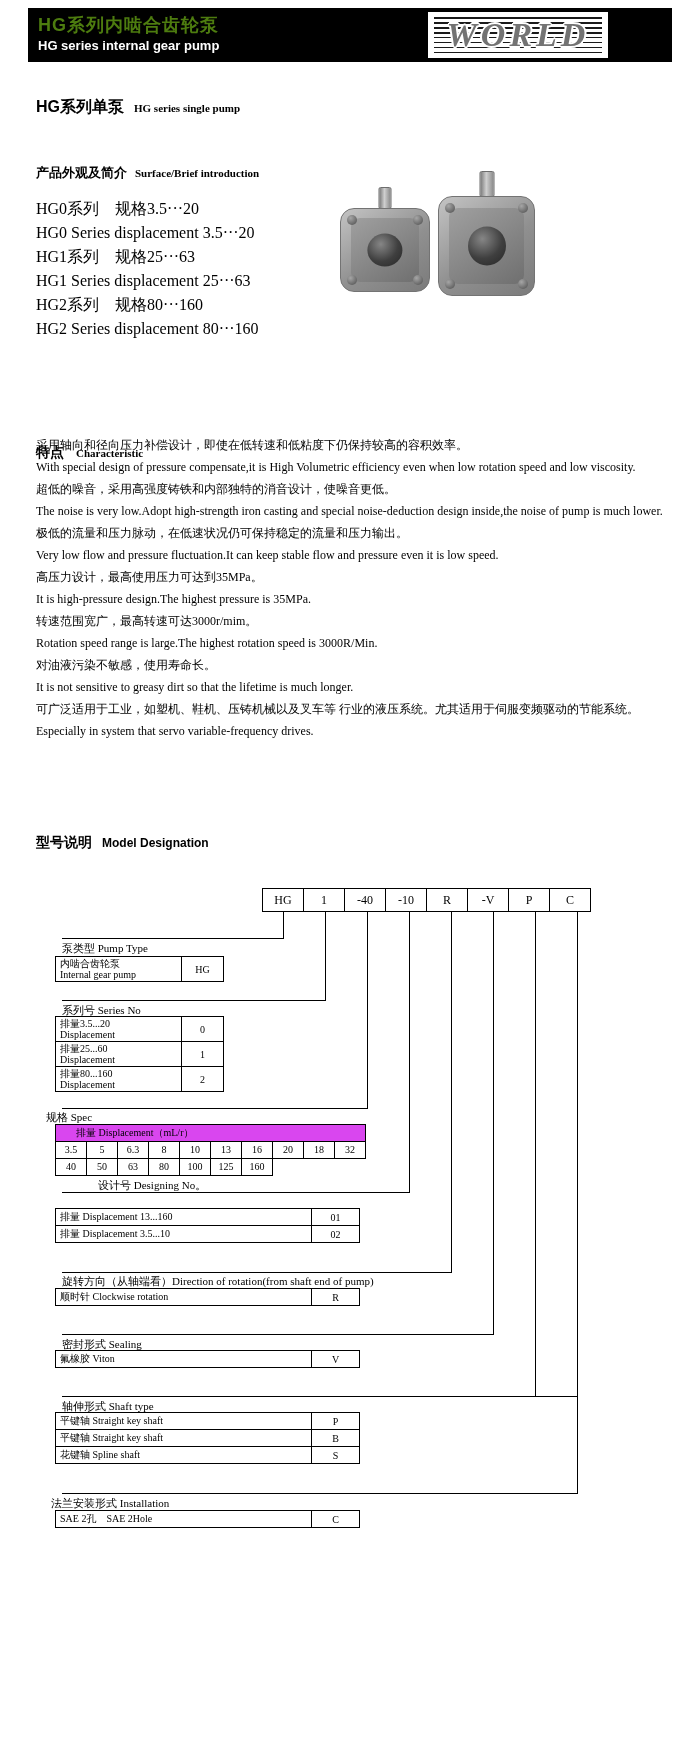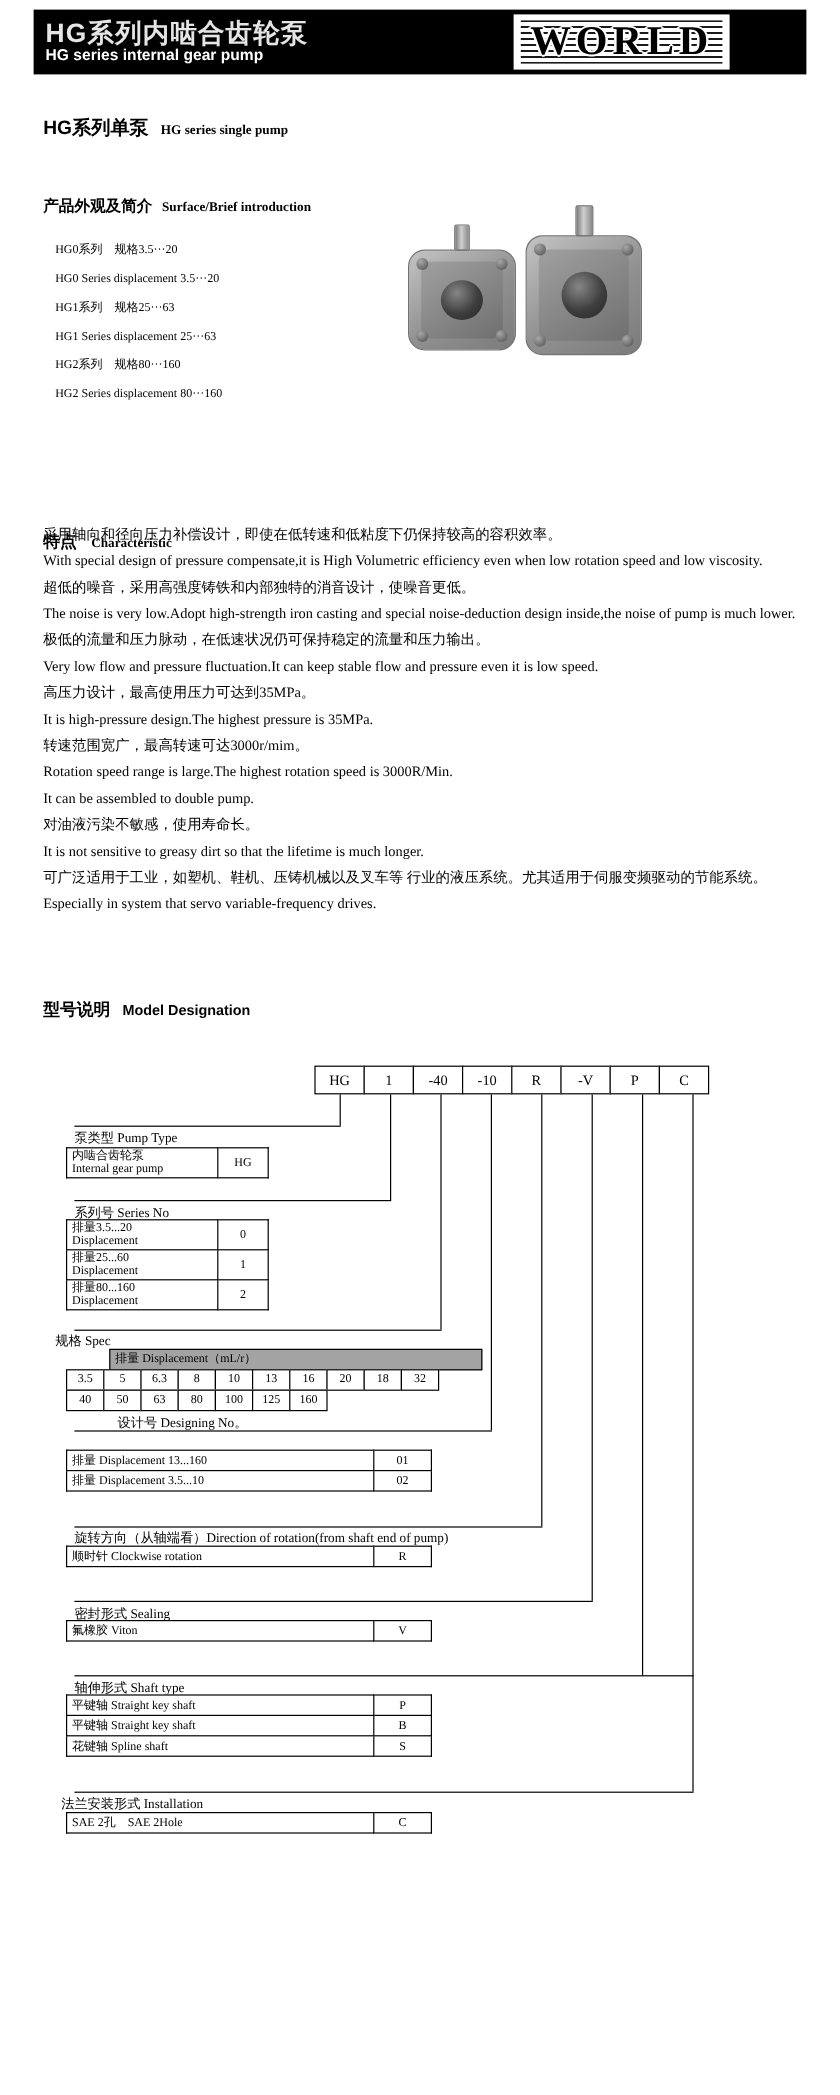--- a/index.html
+++ b/index.html
@@ -8,40 +8,40 @@
     width: 700px; height: 1746px;
     font-family: "Liberation Serif","DejaVu Serif",serif;
     color:#000;
   }
   .page { position: relative; width:700px; height:1746px; background:#fff; overflow:hidden; }
   .abs { position:absolute; }
   .sans { font-family:"Liberation Sans","DejaVu Sans",sans-serif; }
 
   
   .header-bar { left:28px; top:8px; width:644px; height:54px; background:#000; }
-  .header-title-cn { position:absolute; left:10px; top:5px; color:#e5e5e5; font-weight:bold; font-size:22px; letter-spacing:1px; }
+  .header-title-cn { position:absolute; left:10px; top:5px; color:#4d7c0f; font-weight:bold; font-size:18px; letter-spacing:1px; }
   .header-title-en { position:absolute; left:10px; top:30px; color:#fff; font-weight:bold; font-size:13px; }
   .logo-box { position:absolute; left:400px; top:4px; width:180px; height:46px; background:#fff; overflow:hidden; display:flex; align-items:center; justify-content:center; }
   .logo-stripes { position:absolute; left:6px; right:6px; top:5px; bottom:5px;
     background: repeating-linear-gradient(180deg,#1a1a1a 0 1.5px, #fff 1.5px 5px); }
-  .logo-text { position:relative; font-family:"Liberation Serif",serif; font-weight:bold;
-    font-size:34px; letter-spacing:4px; color:#000000;
+  .logo-text { position:relative; font-family:"Liberation Serif",serif; font-style:italic; font-weight:bold;
+    font-size:34px; letter-spacing:4px; color:#737373;
     text-shadow:-2px 0 0 #fff, 2px 0 0 #fff, 0 -2px 0 #fff, 0 2px 0 #fff, -1px -1px 0 #fff, 1px 1px 0 #fff, -1px 1px 0 #fff, 1px -1px 0 #fff; }
 
   
   .section-title { left:36px; top:97px; }
   .st-cn { font-size:16px; font-weight:bold; }
   .st-en { font-size:11px; font-weight:bold; margin-left:6px; }
 
   .intro-heading { left:36px; top:163px; }
   .ih-cn { font-size:13px; font-weight:bold; }
   .ih-en { font-size:11px; font-weight:bold; margin-left:4px; }
 
   .intro-lines { left:36px; top:197px; }
-  .intro-line { height:24px; line-height:24px; font-size:10px; white-space:nowrap;margin-left:10px; }
+  .intro-line { height:24px; line-height:24px; font-size:16px; white-space:nowrap; }
 
   
   .pump { position:absolute; }
   .pump .shaft { position:absolute; left:50%; transform:translateX(-50%);
     background:linear-gradient(90deg,#7b7b7b,#cfcfcf 45%,#8a8a8a); border:1px solid #6d6d6d; border-radius:2px; }
   .pump .body { position:absolute; left:0; top:0; width:100%; height:100%;
     background:linear-gradient(145deg,#c4c4c4,#909090 55%,#7b7b7b); border:1px solid #737373; border-radius:14px; }
   .pump .face { position:absolute; left:11%; top:11%; width:78%; height:78%;
     background:linear-gradient(145deg,#a0a0a0,#6f6f6f); border-radius:9px; }
   .pump .bore { position:absolute; left:50%; top:50%; transform:translate(-50%,-50%);
@@ -103,21 +103,21 @@
 
   .t-pump-type { left:55px; top:956px; }
   .t-series    { left:55px; top:1016px; }
   .t-designing { left:55px; top:1208px; }
   .t-rotation  { left:55px; top:1288px; }
   .t-sealing   { left:55px; top:1350px; }
   .t-shaft     { left:55px; top:1412px; }
   .t-install   { left:55px; top:1510px; }
 
   .spec-wrap { position:absolute; left:55px; top:1124px; }
-  .spec-header { width:311px; height:18px; border:1px solid #000; font-size:10px; line-height:16px; padding-left:4px; background:#a3a3a3; white-space:nowrap;margin-left:36px; }
+  .spec-header { width:311px; height:18px; border:1px solid #000; font-size:10px; line-height:16px; padding-left:20px; background:#d946ef; white-space:nowrap; }
   .spec-row { display:flex; margin-top:-1px; }
   .spec-cell { width:32px; height:18px; border:1px solid #000; margin-left:-1px;
     text-align:center; line-height:16px; font-size:10px; background:#fff; }
   .spec-cell:first-child { margin-left:0; }
 </style>
 </head>
 <body>
 
 <div class="page">
 
@@ -179,21 +179,20 @@
     <div class="char-line">采用轴向和径向压力补偿设计，即使在低转速和低粘度下仍保持较高的容积效率。</div>
     <div class="char-line">With special design of pressure compensate,it is High Volumetric efficiency even when low rotation speed and low viscosity.</div>
     <div class="char-line">超低的噪音，采用高强度铸铁和内部独特的消音设计，使噪音更低。</div>
     <div class="char-line">The noise is very low.Adopt high-strength iron casting and special noise-deduction design inside,the noise of pump is much lower.</div>
     <div class="char-line">极低的流量和压力脉动，在低速状况仍可保持稳定的流量和压力输出。</div>
     <div class="char-line">Very low flow and pressure fluctuation.It can keep stable flow and pressure even it is low speed.</div>
     <div class="char-line">高压力设计，最高使用压力可达到35MPa。</div>
     <div class="char-line">It is high-pressure design.The highest pressure is 35MPa.</div>
     <div class="char-line">转速范围宽广，最高转速可达3000r/mim。</div>
     <div class="char-line">Rotation speed range is large.The highest rotation speed is 3000R/Min.</div>
-    <div class="char-line">It can be assembled to double pump.</div>
     <div class="char-line">对油液污染不敏感，使用寿命长。</div>
     <div class="char-line">It is not sensitive to greasy dirt so that the lifetime is much longer.</div>
     <div class="char-line">可广泛适用于工业，如塑机、鞋机、压铸机械以及叉车等 行业的液压系统。尤其适用于伺服变频驱动的节能系统。</div>
     <div class="char-line">Especially in system that servo variable-frequency drives.</div>
   </div>
 
   <div class="model-heading abs">
     <span class="mh-cn sans">型号说明</span>
     <span class="mh-en sans">Model Designation</span>
   </div>

